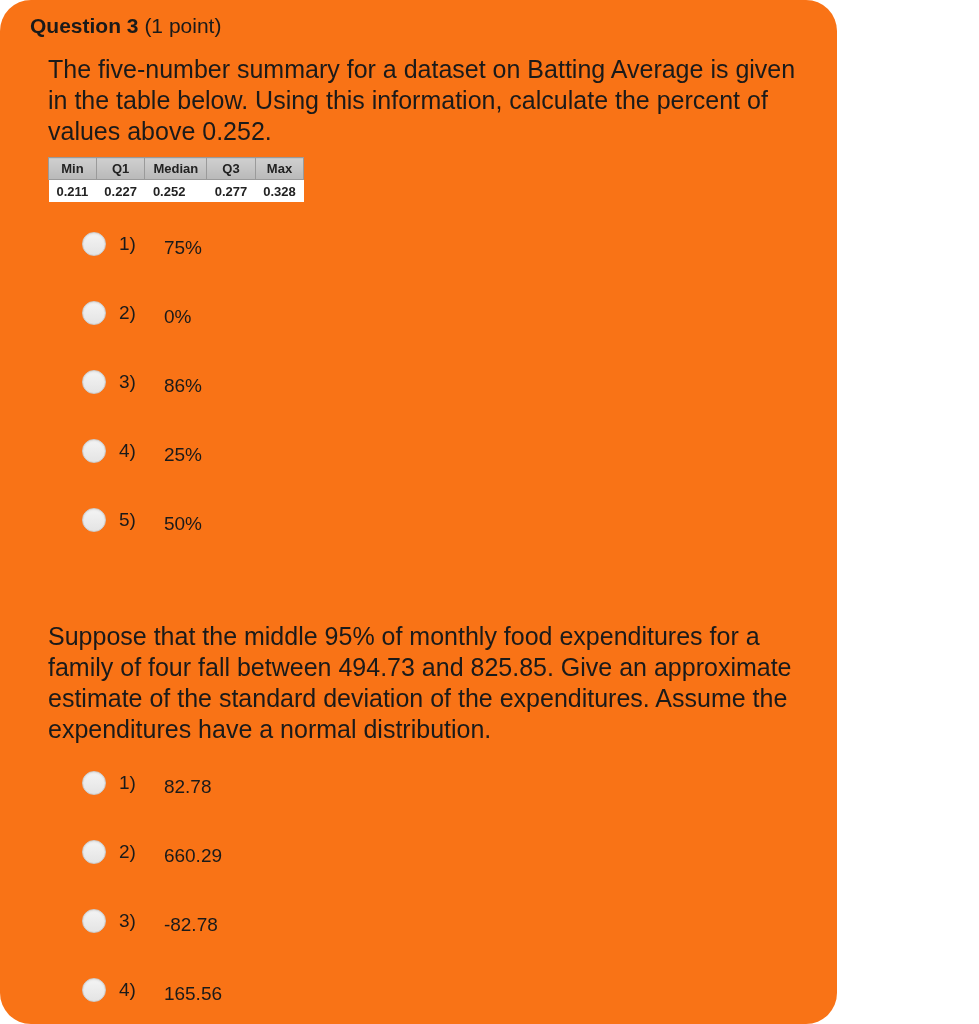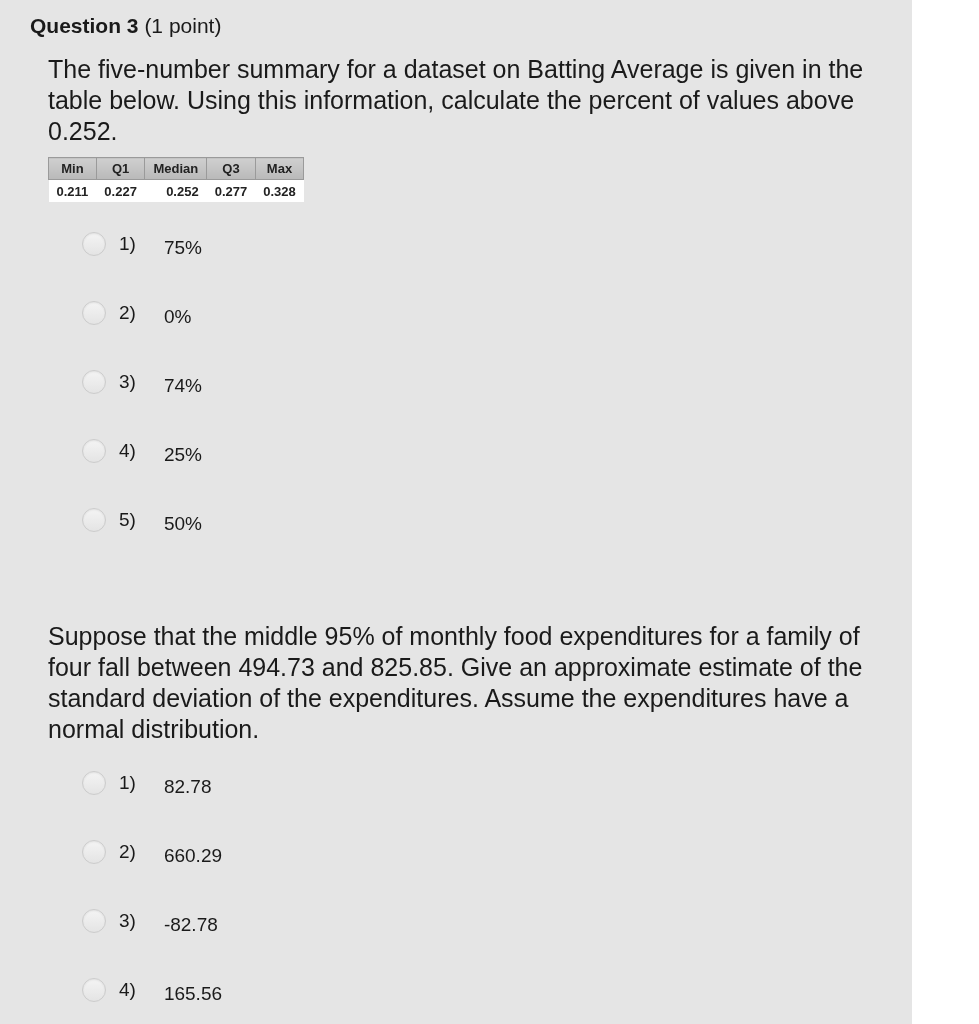--- a/index.html
+++ b/index.html
@@ -4,25 +4,26 @@
 <style>
   * { margin: 0; padding: 0; box-sizing: border-box; }
 
   html, body {
     background: #ffffff;
     font-family: "Liberation Sans", "DejaVu Sans", sans-serif;
     color: #1a1a1a;
   }
 
   .page {
-    width: 912px;
+    width: 837px;
     height: 1024px;
-    background: #e5e5e5;
+    background: #f97316;
     padding: 10px 20px 0 30px;
     overflow: hidden;
+    border-radius: 31px;
   }
 
   .question { margin-bottom: 0; }
 
   .q-heading {
     font-size: 21px;
     margin-top: 4px;
     margin-bottom: 16px;
   }
   .q-title { font-weight: bold; }
@@ -48,21 +49,21 @@
     border: 1px solid #9a9a9a;
     color: #222;
     font-weight: bold;
     padding: 3px 8px;
     text-align: center;
   }
   .summary-table td {
     background: #ffffff;
     color: #222;
     padding: 4px 8px 3px 8px;
-    text-align: right;
+    text-align: left;
     font-weight: bold;
     font-size: 13px;
   }
 
   .options { margin-left: 52px; margin-top: 26px; }
 
   .option {
     display: flex;
     align-items: flex-start;
     margin-bottom: 41px;
@@ -134,21 +135,21 @@
         <span class="opt-label">75%</span>
       </div>
       <div class="option">
         <div class="radio"></div>
         <span class="opt-number">2)</span>
         <span class="opt-label">0%</span>
       </div>
       <div class="option">
         <div class="radio"></div>
         <span class="opt-number">3)</span>
-        <span class="opt-label">74%</span>
+        <span class="opt-label">86%</span>
       </div>
       <div class="option">
         <div class="radio"></div>
         <span class="opt-number">4)</span>
         <span class="opt-label">25%</span>
       </div>
       <div class="option">
         <div class="radio"></div>
         <span class="opt-number">5)</span>
         <span class="opt-label">50%</span>

